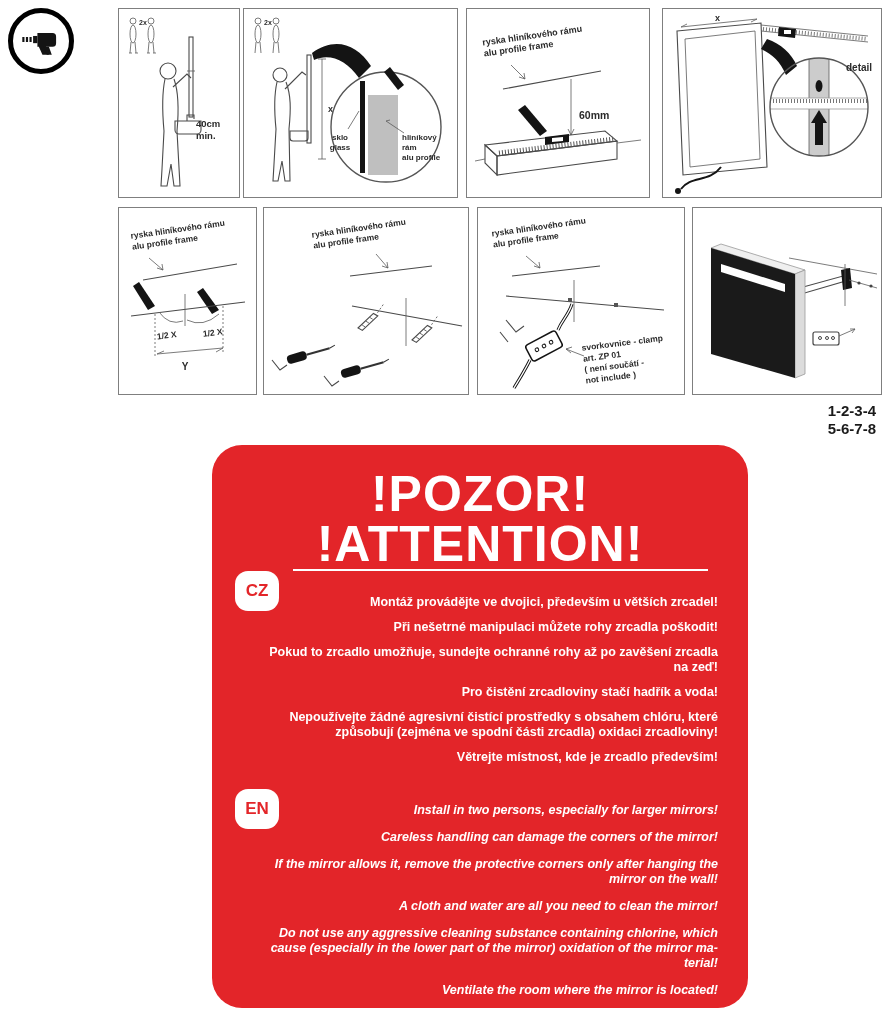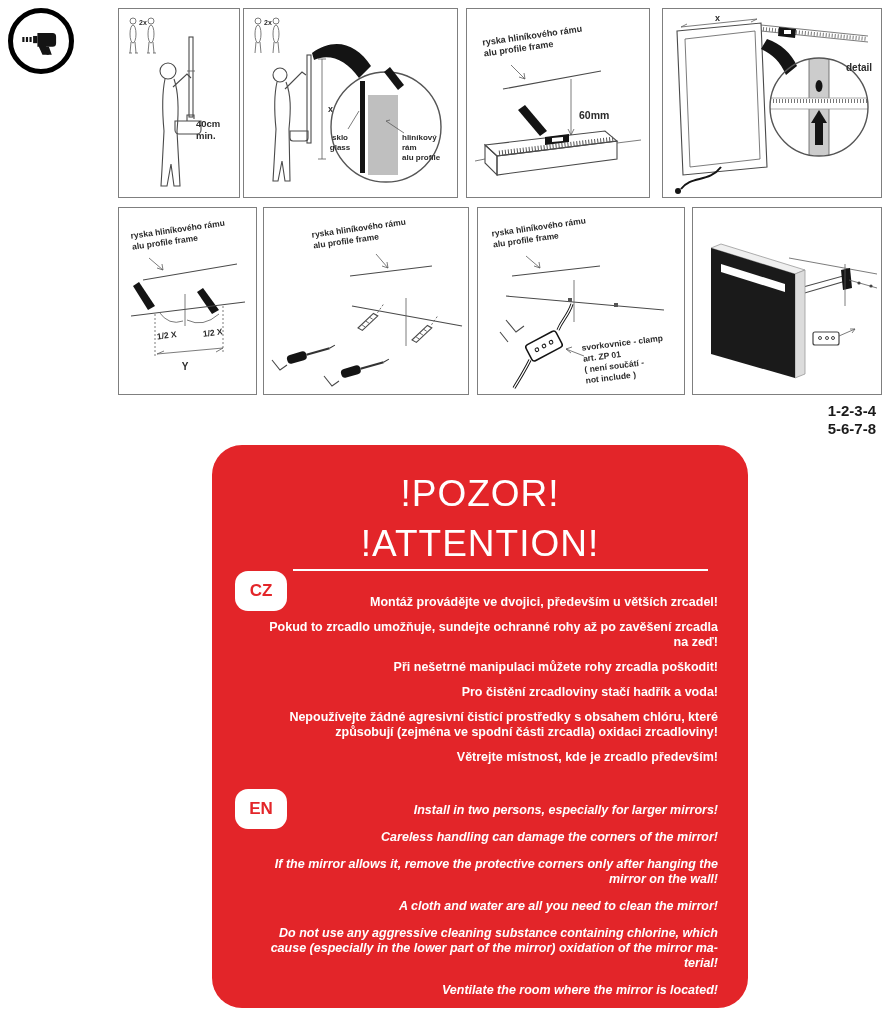--- a/index.html
+++ b/index.html
@@ -15,24 +15,24 @@
   .drill-badge{position:absolute;left:8px;top:8px;width:56px;height:56px;
       border:5px solid #000;border-radius:50%;background:#fff;
       display:flex;align-items:center;justify-content:center;}
   
   .steps{position:absolute;right:11px;top:402px;text-align:center;
       font-size:15px;font-weight:bold;line-height:18px;color:#1a1a1a;}
   
   .warnbox{position:absolute;left:212px;top:445px;width:536px;height:563px;
       background:#e32529;border-radius:30px;color:#fff;}
   .warn-title{position:absolute;top:24px;left:0;right:0;text-align:center;
-      font-size:37px;font-weight:normal;line-height:50px;letter-spacing:1px;}
+      font-size:50px;font-weight:bold;line-height:50px;letter-spacing:1px;}
   .warn-divider{position:absolute;left:81px;top:124px;width:415px;height:2px;
       background:#fff;}
-  .lang-badge{position:absolute;left:23px;width:52px;height:40px;background:#fff;
+  .lang-badge{position:absolute;left:23px;width:44px;height:40px;background:#fff;
       border-radius:13px;color:#e32529;font-size:17px;font-weight:bold;
       display:flex;align-items:center;justify-content:center;}
   .badge-cz{top:126px;} .badge-en{top:333px;margin-top:11px;}
   .warn-lines{position:absolute;left:30px;right:30px;text-align:right;
       font-size:12.5px;font-weight:bold;line-height:15px;}
   .warn-lines p{margin:0;white-space:pre-line;}
   .cz-lines{top:150px;} .cz-lines p{margin-bottom:10px;}
   .en-lines{top:358px;} .en-lines p{margin-bottom:12px;font-style:italic;}
 </style>
 </head>
@@ -311,23 +311,23 @@
     <div>!POZOR!</div>
     <div>!ATTENTION!</div>
   </div>
   <div class="warn-divider"></div>
 
   <div class="lang-badge badge-cz">
     <span>CZ</span>
   </div>
   <div class="warn-lines cz-lines">
     <p>Montáž provádějte ve dvojici, především u větších zrcadel!</p>
+    <p>Při nešetrné manipulaci můžete rohy zrcadla poškodit!</p>
     <p>Pokud to zrcadlo umožňuje, sundejte ochranné rohy až po zavěšení zrcadla
 na zeď!</p>
-    <p>Při nešetrné manipulaci můžete rohy zrcadla poškodit!</p>
     <p>Pro čistění zrcadloviny stačí hadřík a voda!</p>
     <p>Nepoužívejte žádné agresivní čistící prostředky s obsahem chlóru, které
 způsobují (zejména ve spodní části zrcadla) oxidaci zrcadloviny!</p>
     <p>Větrejte místnost, kde je zrcadlo především!</p>
   </div>
 
   <div class="lang-badge badge-en">
     <span>EN</span>
   </div>
   <div class="warn-lines en-lines">

